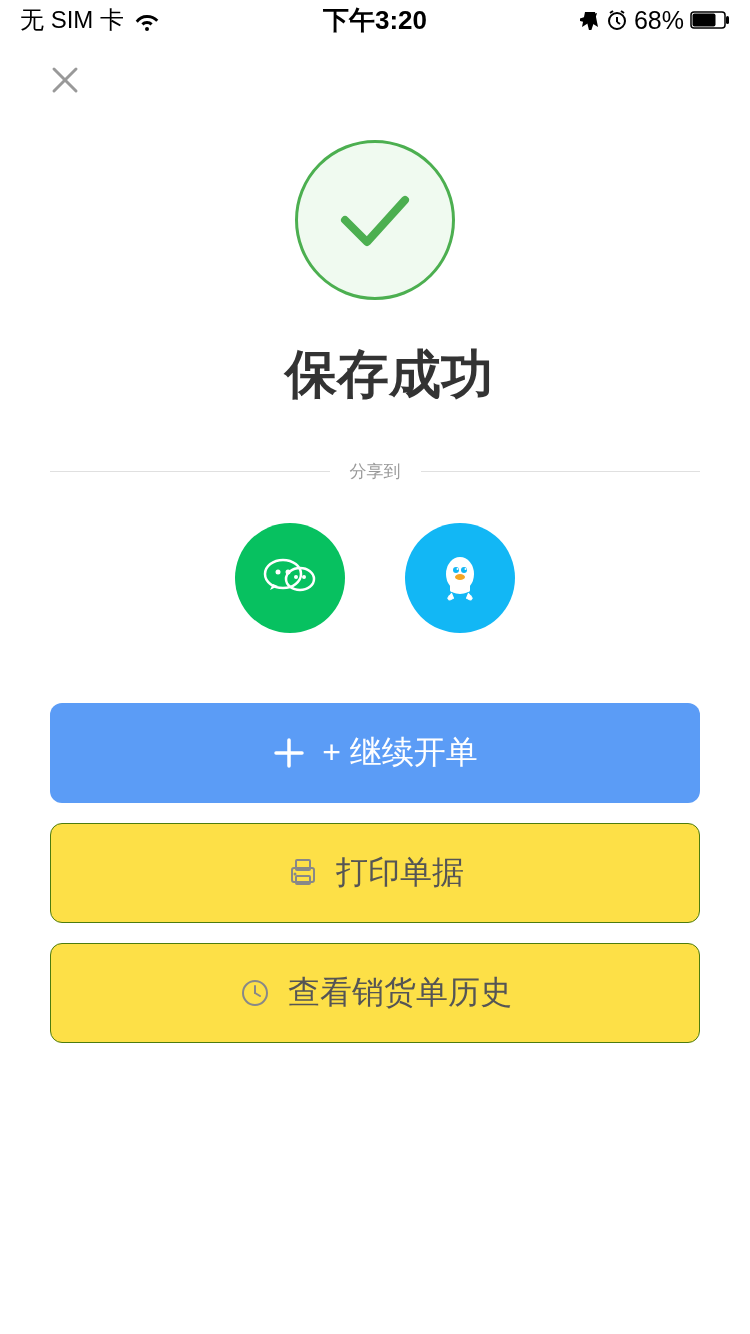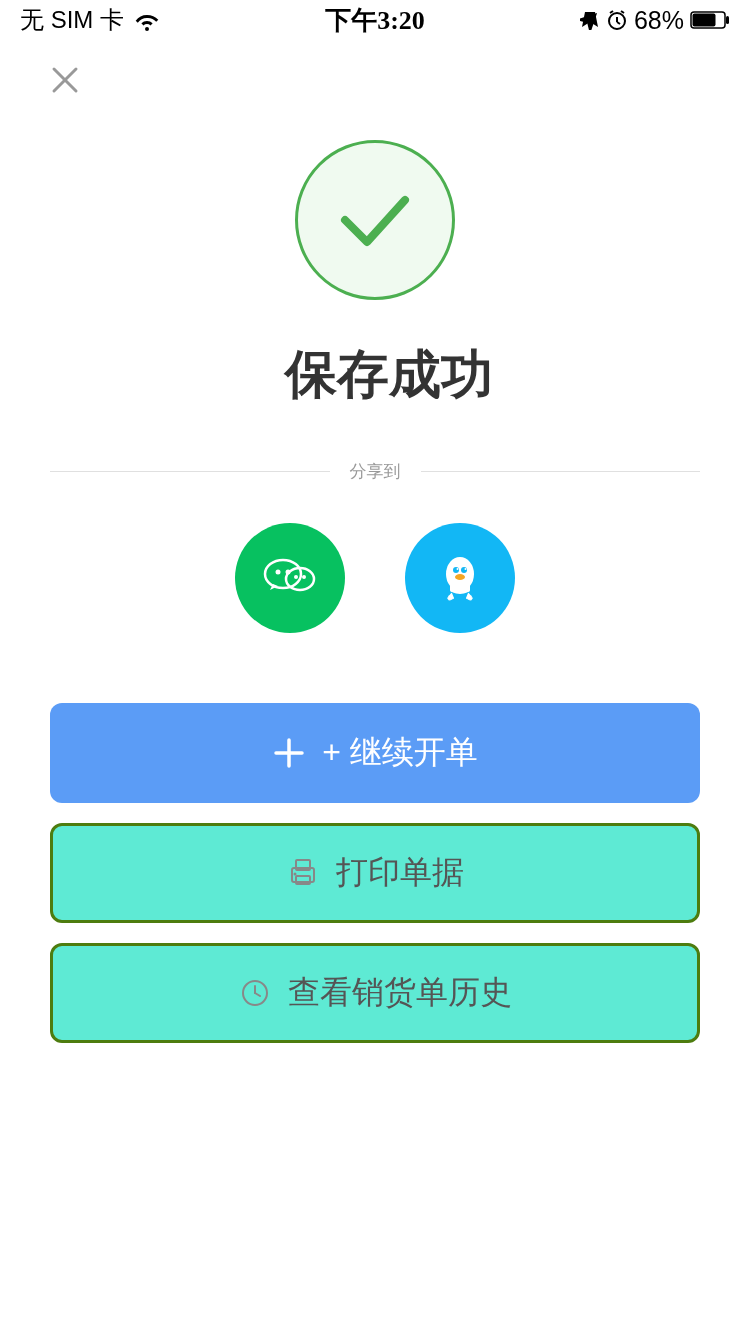--- a/index.html
+++ b/index.html
@@ -32,21 +32,20 @@
       gap: 8px;
       justify-content: space-between;
     }
     .status-center {
       font-size: 26px;
       font-weight: 600;
       color: #000;
       position: absolute;
       left: 50%;
       transform: translateX(-50%);
-      font-family: Liberation Serif, serif;
     }
     .status-right {
       display: flex;
       align-items: center;
       gap: 6px;
       font-size: 25px;
       color: #000;
     }
 
     
@@ -173,23 +172,23 @@
       font-size: 32px;
       cursor: pointer;
       border: none;
       outline: none;
     }
     .action-btn.primary {
       background: #5B9CF6;
       color: #ffffff;
     }
     .action-btn.secondary {
-      background: #5eead4;
+      background: #fde047;
       color: #555555;
-      border: 3px solid #4d7c0f;
+      border: 1px solid #4d7c0f;
     }
     .action-btn svg {
       width: 34px;
       height: 34px;
     }
     .action-btn.primary svg { fill: white; }
     .action-btn.secondary svg { fill: #888; }
   </style>
 </head>
 <body>

